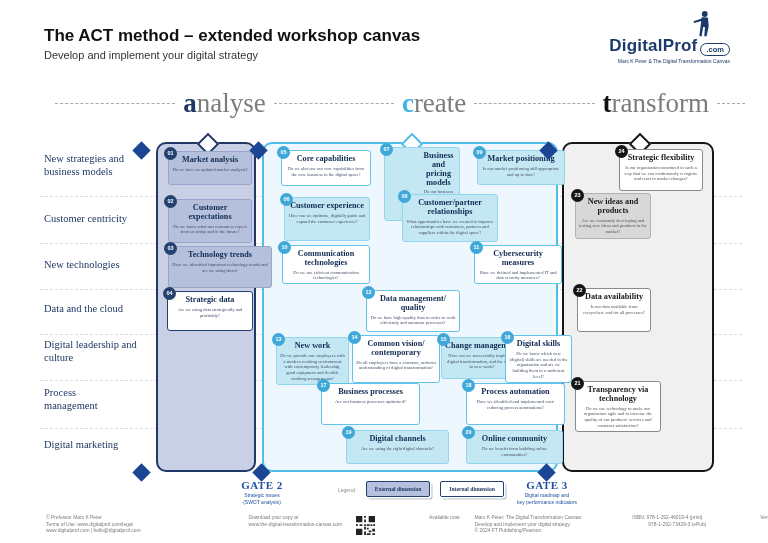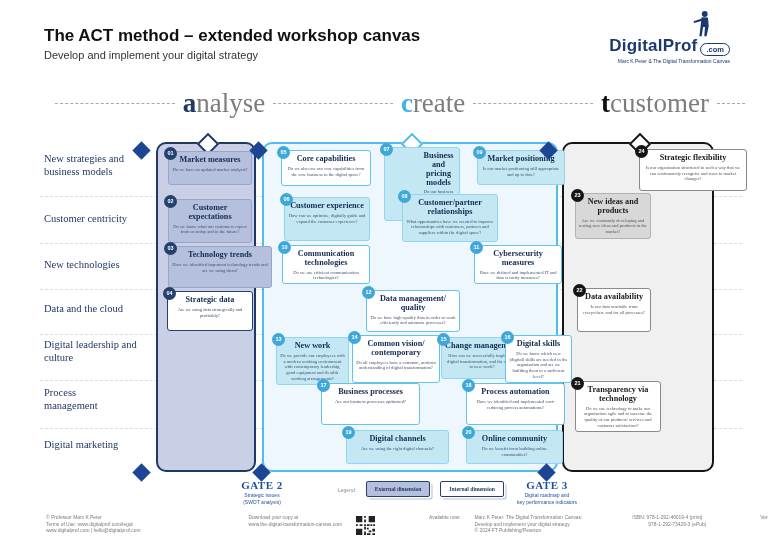--- a/index.html
+++ b/index.html
@@ -97,21 +97,21 @@
     </div>
     <div class="tagline">Marc K Peter &amp; The Digital Transformation Canvas</div>
   </div>
 
   <div class="phase-row">
     <span class="dash"></span>
     <span class="phase-word accent-analyse"><b>a</b><span>nalyse</span></span>
     <span class="dash"></span>
     <span class="phase-word accent-create"><b>c</b><span>reate</span></span>
     <span class="dash"></span>
-    <span class="phase-word accent-transform"><b>t</b><span>customer</span></span>
+    <span class="phase-word accent-transform"><b>t</b><span>ransform</span></span>
     <span class="dash end"></span>
   </div>
 
   <div class="sep" style="top:196px"></div>
   <div class="sep" style="top:243px"></div>
   <div class="sep" style="top:289px"></div>
   <div class="sep" style="top:334px"></div>
   <div class="sep" style="top:380px"></div>
   <div class="sep" style="top:428px"></div>
 
@@ -133,21 +133,21 @@
   <span class="diamond" style="left:135px;top:144px"></span>
   <span class="diamond" style="left:252px;top:144px"></span>
   <span class="diamond" style="left:542px;top:144px"></span>
   <span class="diamond" style="left:135px;top:466px"></span>
   <span class="diamond" style="left:255px;top:466px"></span>
   <span class="diamond" style="left:540px;top:466px"></span>
 
   <div id="boxes-layer">
       <div class="box analyse external" style="left: 168px; top: 151px; width: 84px; min-height: 34px;">
         <span class="num analyse">01</span>
-        <div class="box-title">Market measures</div>
+        <div class="box-title">Market analysis</div>
         <div class="box-sub">Do we have an updated market analysis?</div>
       </div>
       <div class="box analyse external" style="left: 168px; top: 199px; width: 84px; min-height: 44px;">
         <span class="num analyse">02</span>
         <div class="box-title">Customer expectations</div>
         <div class="box-sub">Do we know what our customers expect from us today and in the future?</div>
       </div>
       <div class="box analyse external" style="left: 168px; top: 246px; width: 104px; min-height: 42px;">
         <span class="num analyse">03</span>
         <div class="box-title">Technology trends</div>
@@ -246,21 +246,21 @@
       <div class="box transform internal" style="left: 577px; top: 288px; width: 74px; min-height: 44px;">
         <span class="num transform">22</span>
         <div class="box-title">Data availability</div>
         <div class="box-sub">Is our data available from everywhere and for all processes?</div>
       </div>
       <div class="box transform external" style="left: 575px; top: 193px; width: 76px; min-height: 46px;">
         <span class="num transform">23</span>
         <div class="box-title">New ideas and products</div>
         <div class="box-sub">Are we constantly developing and testing new ideas and products in the market?</div>
       </div>
-      <div class="box transform internal" style="left: 619px; top: 149px; width: 108px; min-height: 42px; margin-left: 20px;">
+      <div class="box transform internal" style="left: 619px; top: 149px; width: 84px; min-height: 42px;">
         <span class="num transform">24</span>
         <div class="box-title">Strategic flexibility</div>
         <div class="box-sub">Is our organisation structured in such a way that we can continuously recognise and react to market changes?</div>
       </div>
     </div>
 
   <div class="gate" style="left:210px;width:104px">
     <div class="gate-label">GATE 2</div>
     <div class="gate-desc"><span>Strategic issues</span><br><span>(SWOT analysis)</span></div>
   </div>

